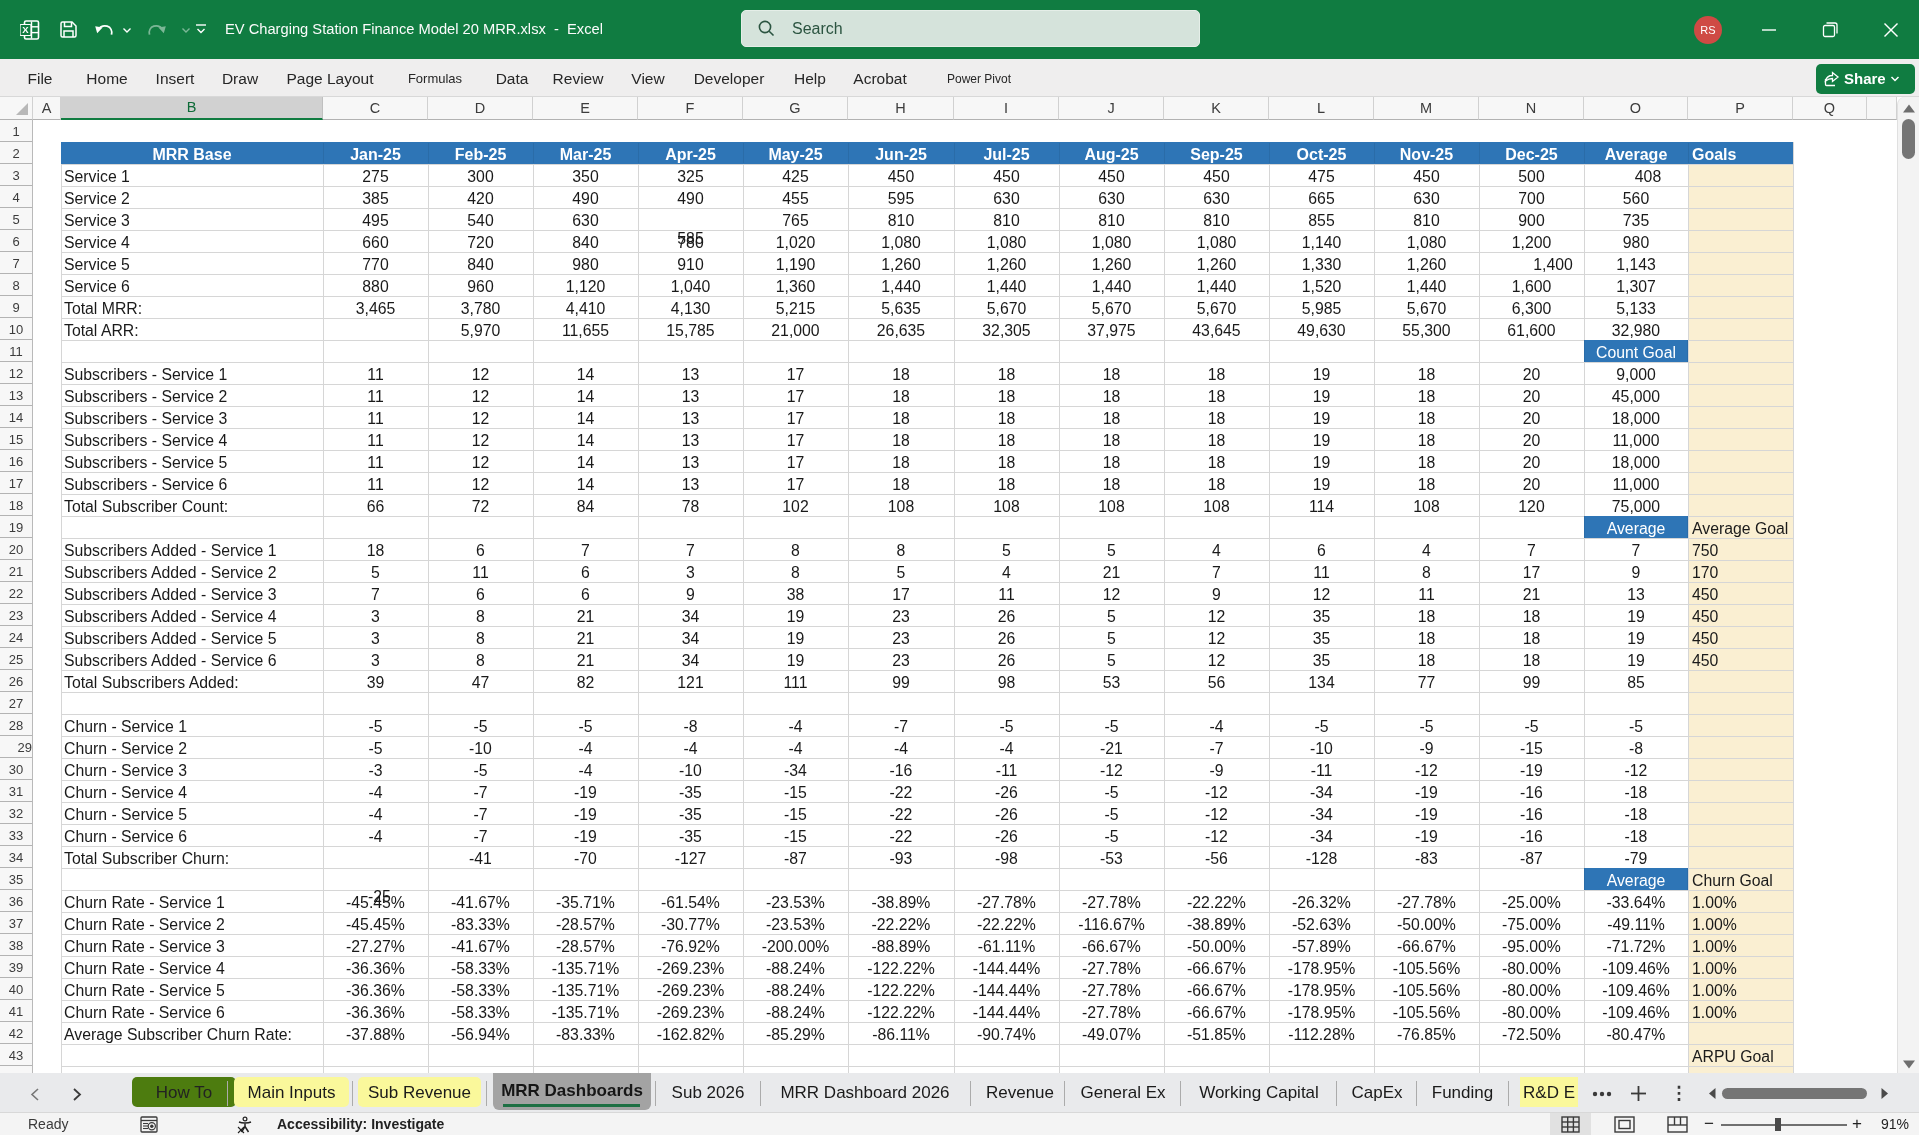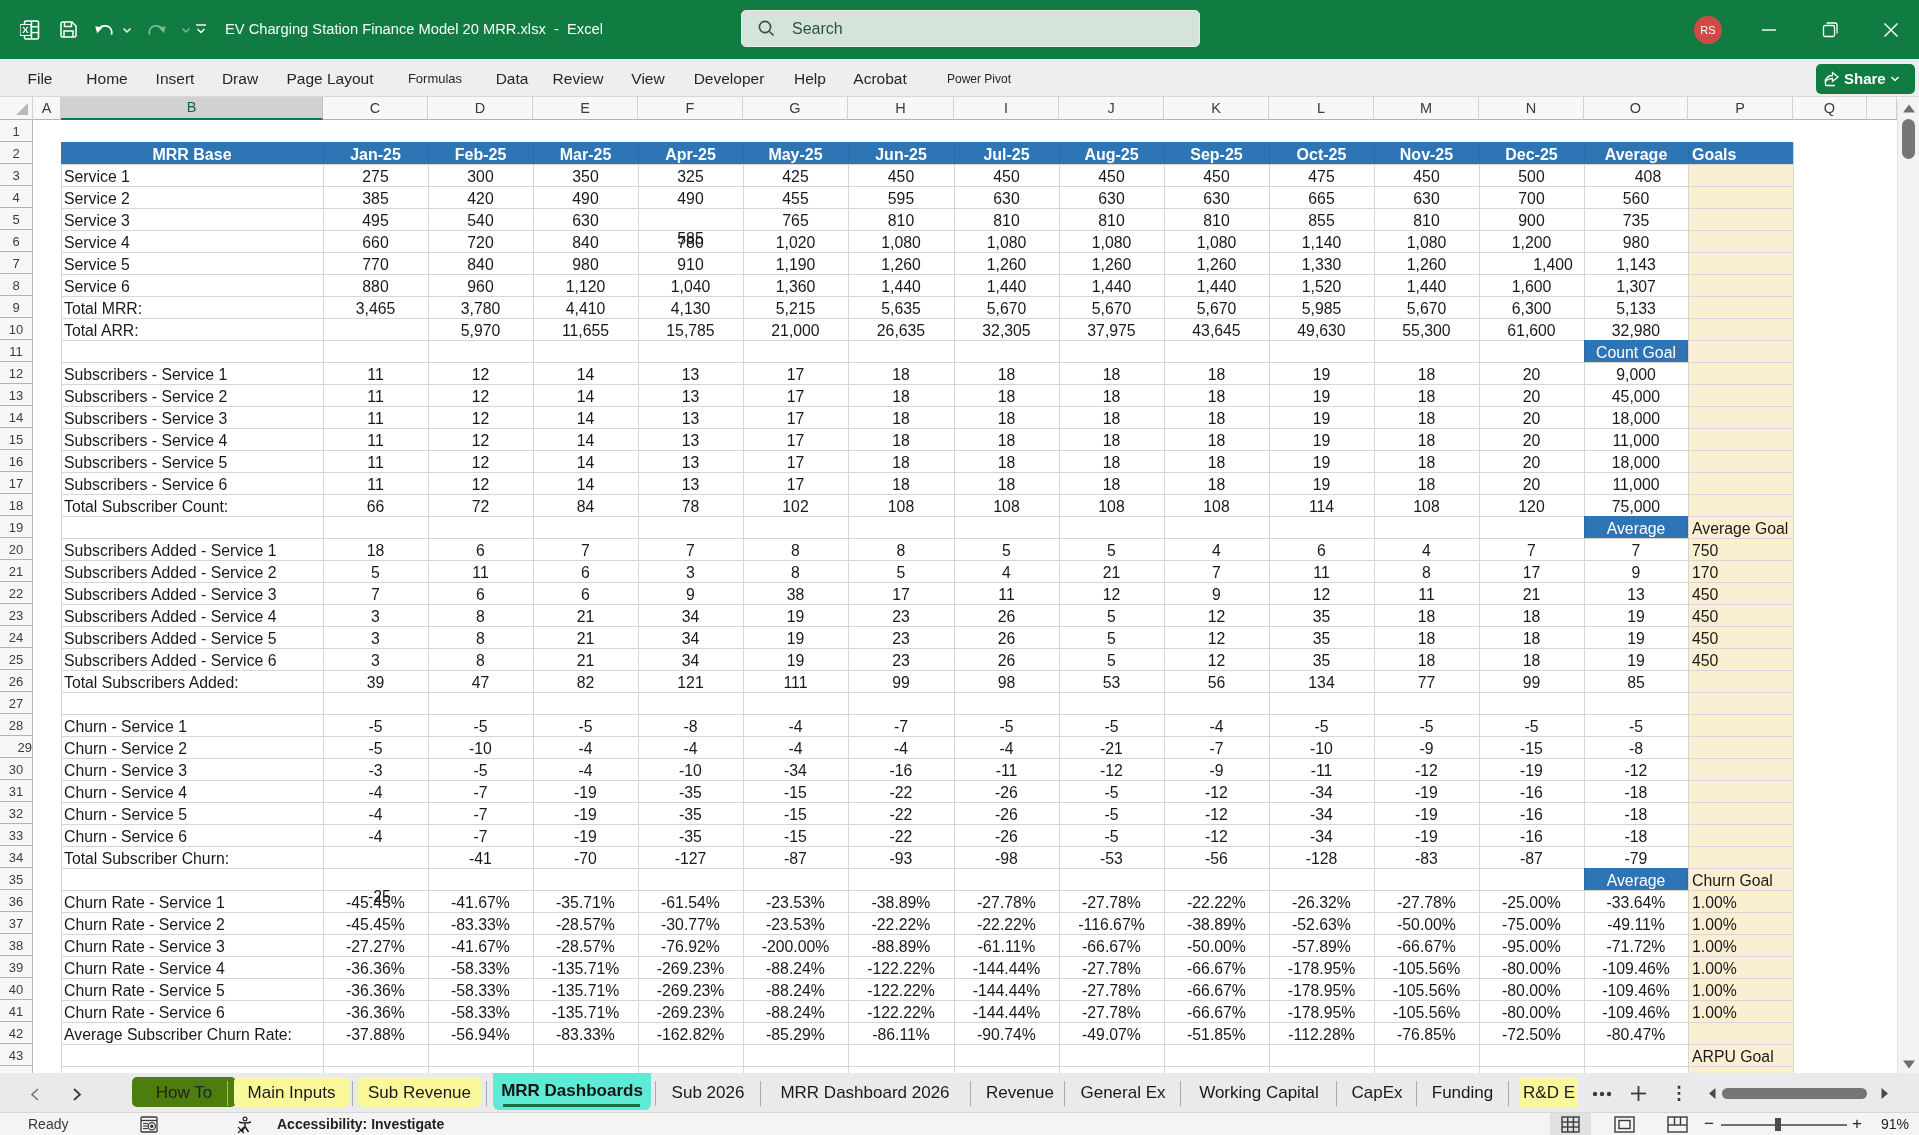--- a/index.html
+++ b/index.html
@@ -779,21 +779,21 @@
 <div class="ab" style="left:0;top:1073px;width:1919px;height:39px;background:#E9EAEC;">
 <svg class="ab" style="left:29px;top:14px;" width="12" height="15" viewBox="0 0 12 15">
       <path d="M9 2 L3 7.5 L9 13" fill="none" stroke="#767676" stroke-width="1.6"></path>
     </svg>
 <svg class="ab" style="left:71px;top:14px;" width="12" height="15" viewBox="0 0 12 15">
       <path d="M3 2 L9 7.5 L3 13" fill="none" stroke="#3A3A3A" stroke-width="1.8"></path>
     </svg>
 <div class="ab" style="left:132px;top:4px;width:104px;height:30px;background:#4d7c0f;border-radius:5px;color:#222;font-size:17px;text-align:center;line-height:32px;">How To</div>
 <div class="ab" style="left:234px;top:4px;width:115px;height:30px;background:#FAF89B;border-radius:5px;color:#1a1a1a;font-size:17px;text-align:center;line-height:32px;">Main Inputs</div>
 <div class="ab" style="left:358px;top:4px;width:123px;height:30px;background:#FAF89B;border-radius:5px;color:#1a1a1a;font-size:17px;text-align:center;line-height:32px;">Sub Revenue</div>
-<div class="ab" style="left:493px;top:0;width:158px;height:37px;background:#5eead4;border-radius:0 0 6px 6px;color:#161616;font-size:17px;font-weight:bold;text-align:center;line-height:35px;">MRR Dashboards</div>
+<div class="ab" style="left:493px;top:0;width:158px;height:37px;background:#a3a3a3;border-radius:0 0 6px 6px;color:#161616;font-size:17px;font-weight:bold;text-align:center;line-height:35px;">MRR Dashboards</div>
 <div class="ab" style="left:503px;top:31px;width:137px;height:3px;background:#1E7044;"></div>
 <div class="ab" style="left:656px;top:4px;width:104px;height:30px;color:#1a1a1a;font-size:17px;text-align:center;line-height:32px;">Sub 2026</div>
 <div class="ab" style="left:760px;top:4px;width:210px;height:30px;color:#1a1a1a;font-size:17px;text-align:center;line-height:32px;">MRR Dashboard 2026</div>
 <div class="ab" style="left:975px;top:4px;width:90px;height:30px;color:#1a1a1a;font-size:17px;text-align:center;line-height:32px;">Revenue</div>
 <div class="ab" style="left:1065px;top:4px;width:116px;height:30px;color:#1a1a1a;font-size:17px;text-align:center;line-height:32px;">General Ex</div>
 <div class="ab" style="left:1181px;top:4px;width:156px;height:30px;color:#1a1a1a;font-size:17px;text-align:center;line-height:32px;">Working Capital</div>
 <div class="ab" style="left:1337px;top:4px;width:80px;height:30px;color:#1a1a1a;font-size:17px;text-align:center;line-height:32px;">CapEx</div>
 <div class="ab" style="left:1417px;top:4px;width:91px;height:30px;color:#1a1a1a;font-size:17px;text-align:center;line-height:32px;">Funding</div>
 <div class="ab" style="left:1520px;top:4px;width:58px;height:30px;background:#FAF89B;color:#1a1a1a;font-size:17px;text-align:center;line-height:32px;">R&amp;D E</div>
 <div class="ab" style="left:227px;top:8px;width:1px;height:25px;background:#ABABAB;"></div>

